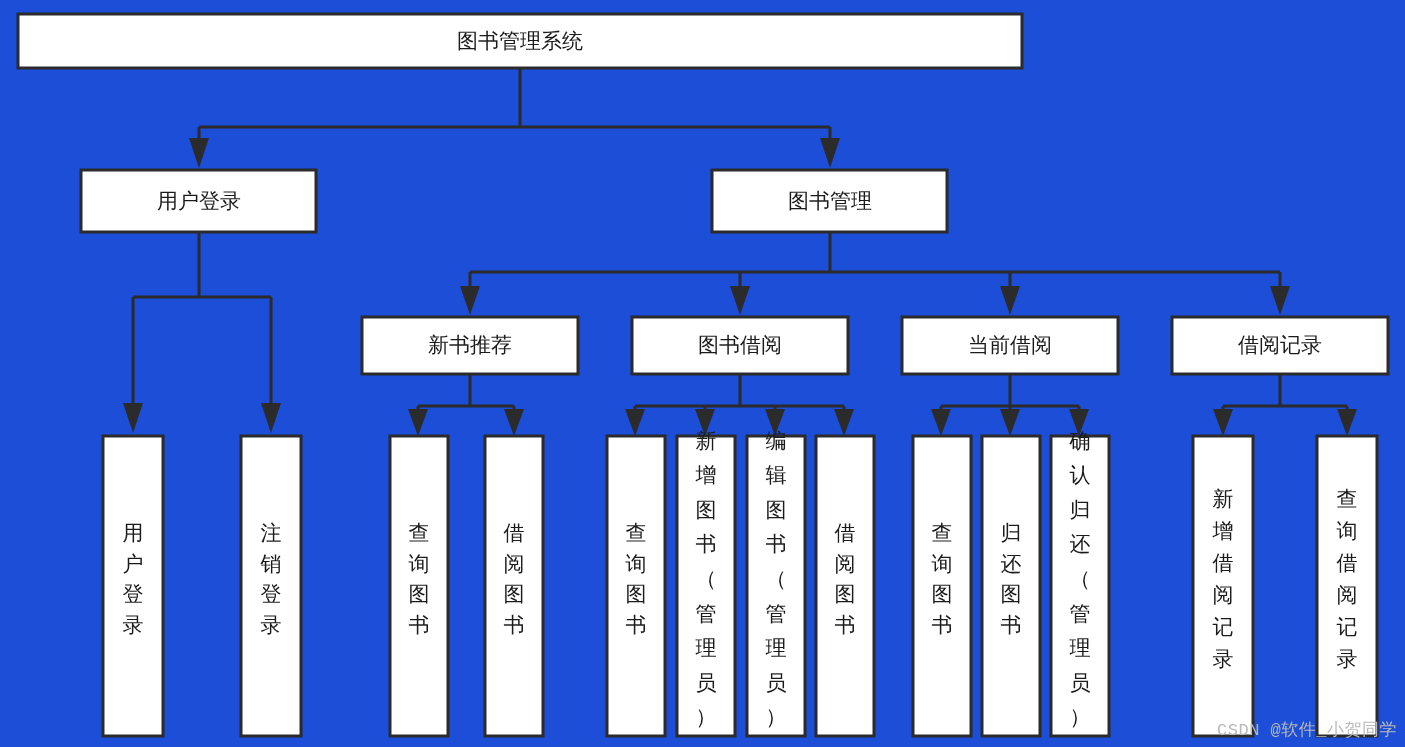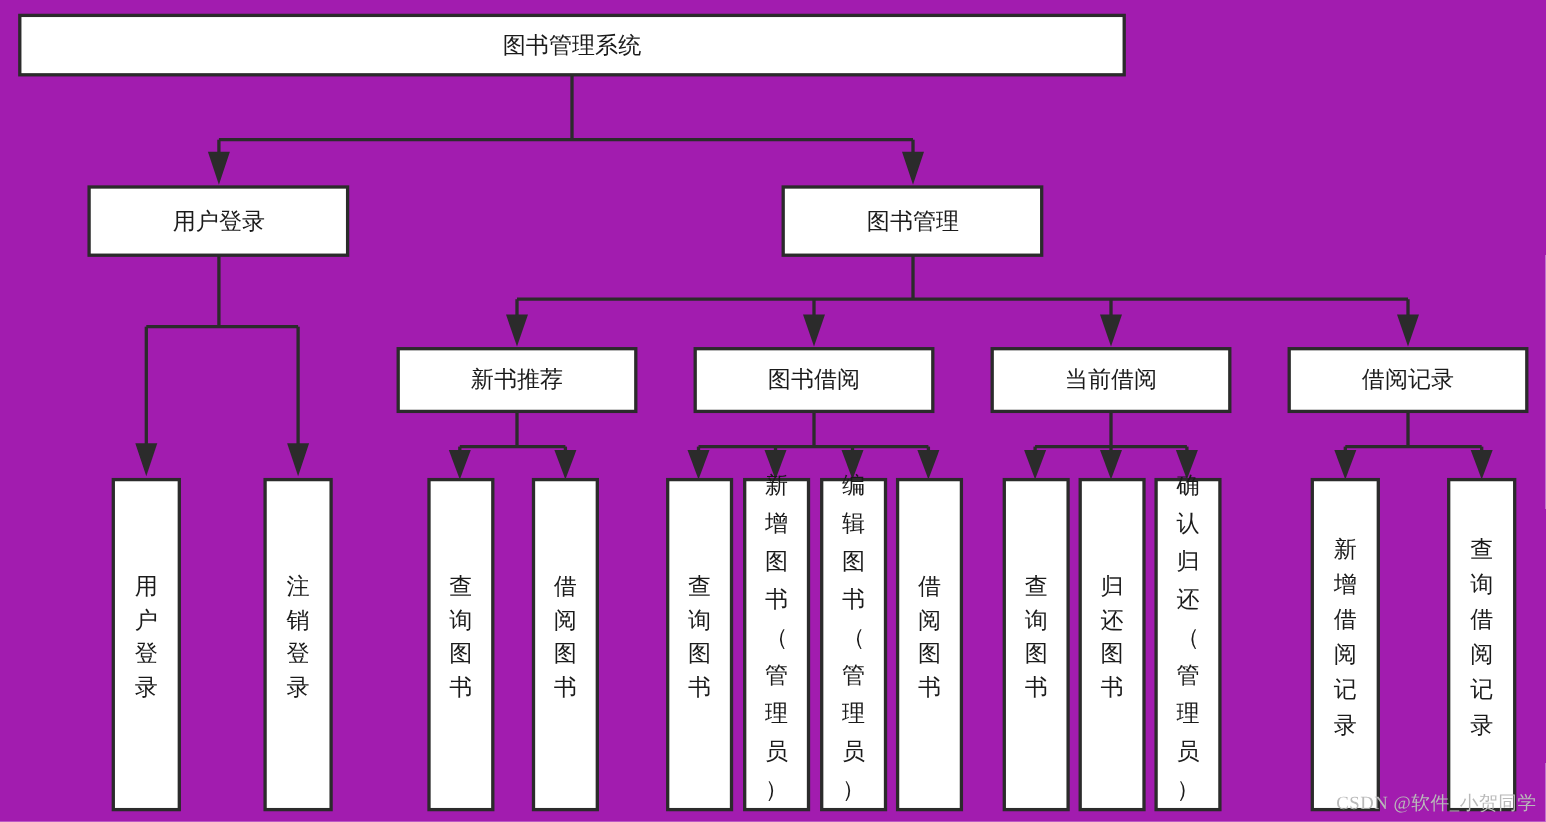--- a/index.html
+++ b/index.html
@@ -10,21 +10,21 @@
   body {
     width: 1405px;
     height: 747px;
     font-family: "DejaVu Sans", "Liberation Sans", sans-serif;
     overflow: hidden;
   }
   #diagram-root {
     position: relative;
     width: 1405px;
     height: 747px;
-    background: #a21caf;
+    background: #1d4ed8;
   }
   svg.diagram-canvas {
     position: absolute;
     top: 0;
     left: 0;
     width: 1405px;
     height: 747px;
   }
   .node-rect {
     fill: #ffffff;
@@ -51,21 +51,21 @@
   .node-label-v {
     font-family: "DejaVu Sans", "Liberation Sans", sans-serif;
     fill: #1b1b1b;
     font-size: 21px;
     text-anchor: middle;
   }
   .watermark {
     position: absolute;
     right: 8px;
     bottom: 6px;
-    font-family: Liberation Serif, serif;
+    font-family: Liberation Mono, monospace;
     font-size: 17px;
     color: #b9b9b9;
     letter-spacing: 0.5px;
     white-space: nowrap;
     user-select: none;
   }
 </style>
 </head>
 <body>
 

